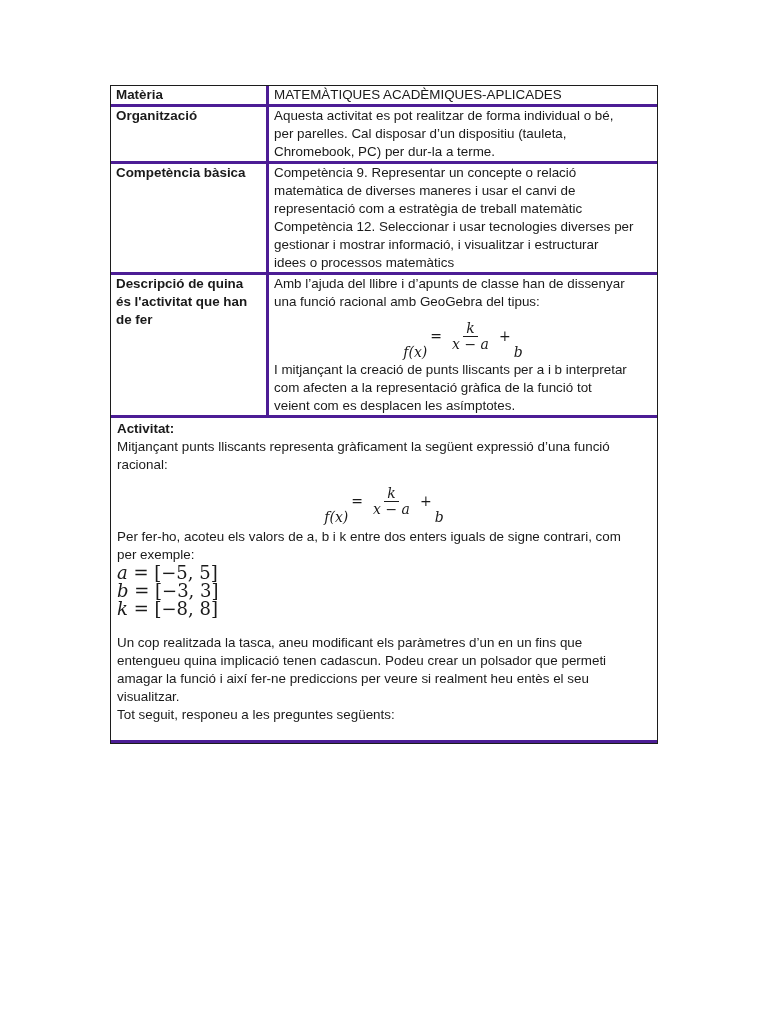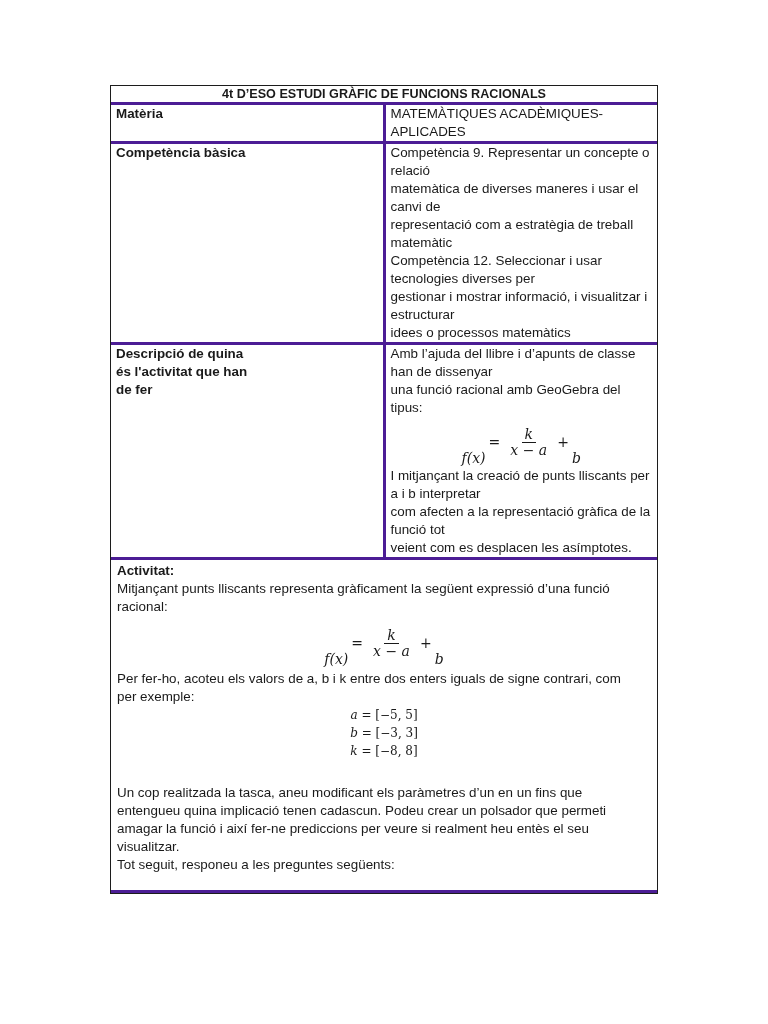--- a/index.html
+++ b/index.html
@@ -84,46 +84,50 @@
     margin-top: 32px;
   }
   .formula .eq, .formula .plus { font-style: normal; margin: 0 3px; }
   .activity-cell {
     padding: 2px 6px 16px 6px !important;
   }
   .act-heading { font-weight: bold; display: block; }
   .ranges {
     display: flex;
     flex-direction: column;
-    align-items: center;
     font-family: "DejaVu Serif", "Liberation Serif", serif;
-    font-size: 12px;
+    font-size: 18px;
     line-height: 18px;
-    margin-bottom: 24px;
+    margin-bottom: 16px;
   }
   .ranges .range { white-space: pre; }
   .ranges .var { font-style: italic; }
 </style>
 </head>
 <body>
 
 <div class="sheet">
   <table class="doc">
     <tbody>
-        <tr class="row-title">
-      <td class="title" colspan="2">4t D’ESO  ESTUDI GRÀFIC DE FUNCIONS RACIONALS</td>
-    </tr>
 
     <tr class="row-materia">
       <td class="label">Matèria</td>
       <td>
         <span class="value-line">MATEMÀTIQUES ACADÈMIQUES-APLICADES</span>
       </td>
     </tr>
 
+    <tr class="row-organitzacio">
+      <td class="label">Organització</td>
+      <td>
+        <span class="value-line">Aquesta activitat es pot realitzar de forma individual o bé,</span>
+        <span class="value-line">per parelles. Cal disposar d’un dispositiu  (tauleta,</span>
+        <span class="value-line">Chromebook, PC) per dur-la a terme.</span>
+      </td>
+    </tr>
 
     <tr class="row-competencia">
       <td class="label">Competència bàsica</td>
       <td>
         <span class="value-line">Competència 9. Representar un concepte o relació</span>
         <span class="value-line">matemàtica de diverses maneres i usar el canvi de</span>
         <span class="value-line">representació com a estratègia de treball matemàtic</span>
         <span class="value-line">Competència 12. Seleccionar i usar tecnologies diverses per</span>
         <span class="value-line">gestionar i mostrar informació, i visualitzar i estructurar</span>
         <span class="value-line">idees o processos matemàtics</span>

